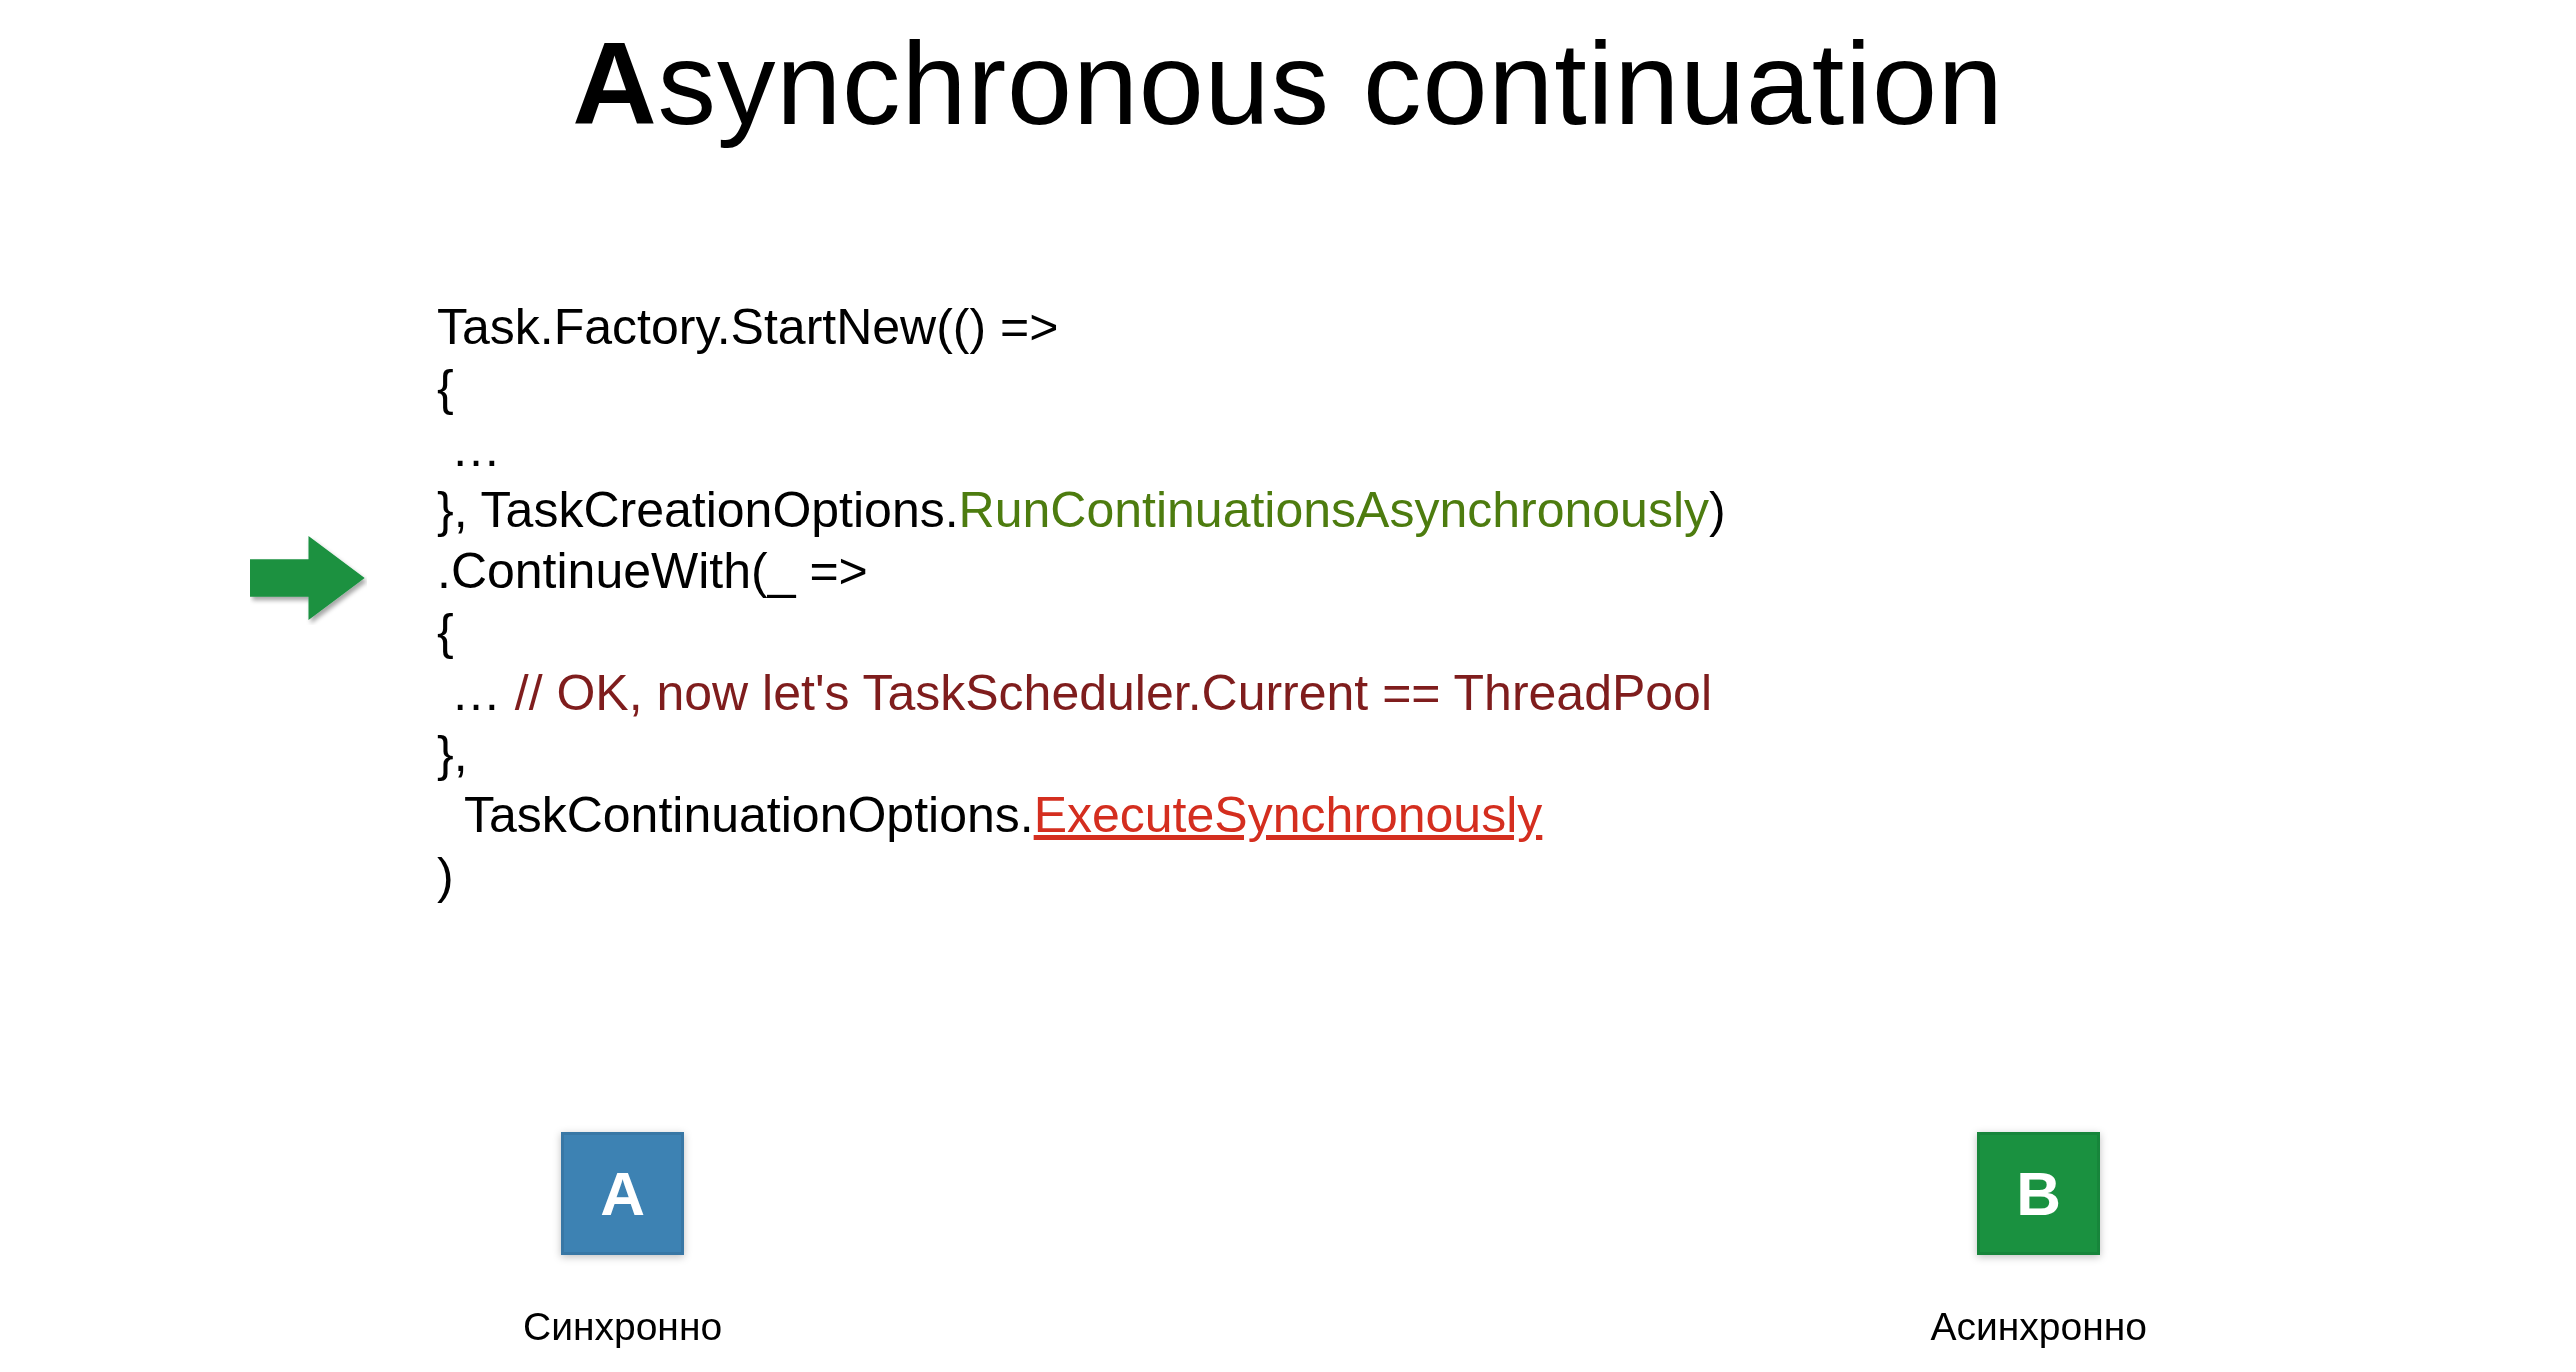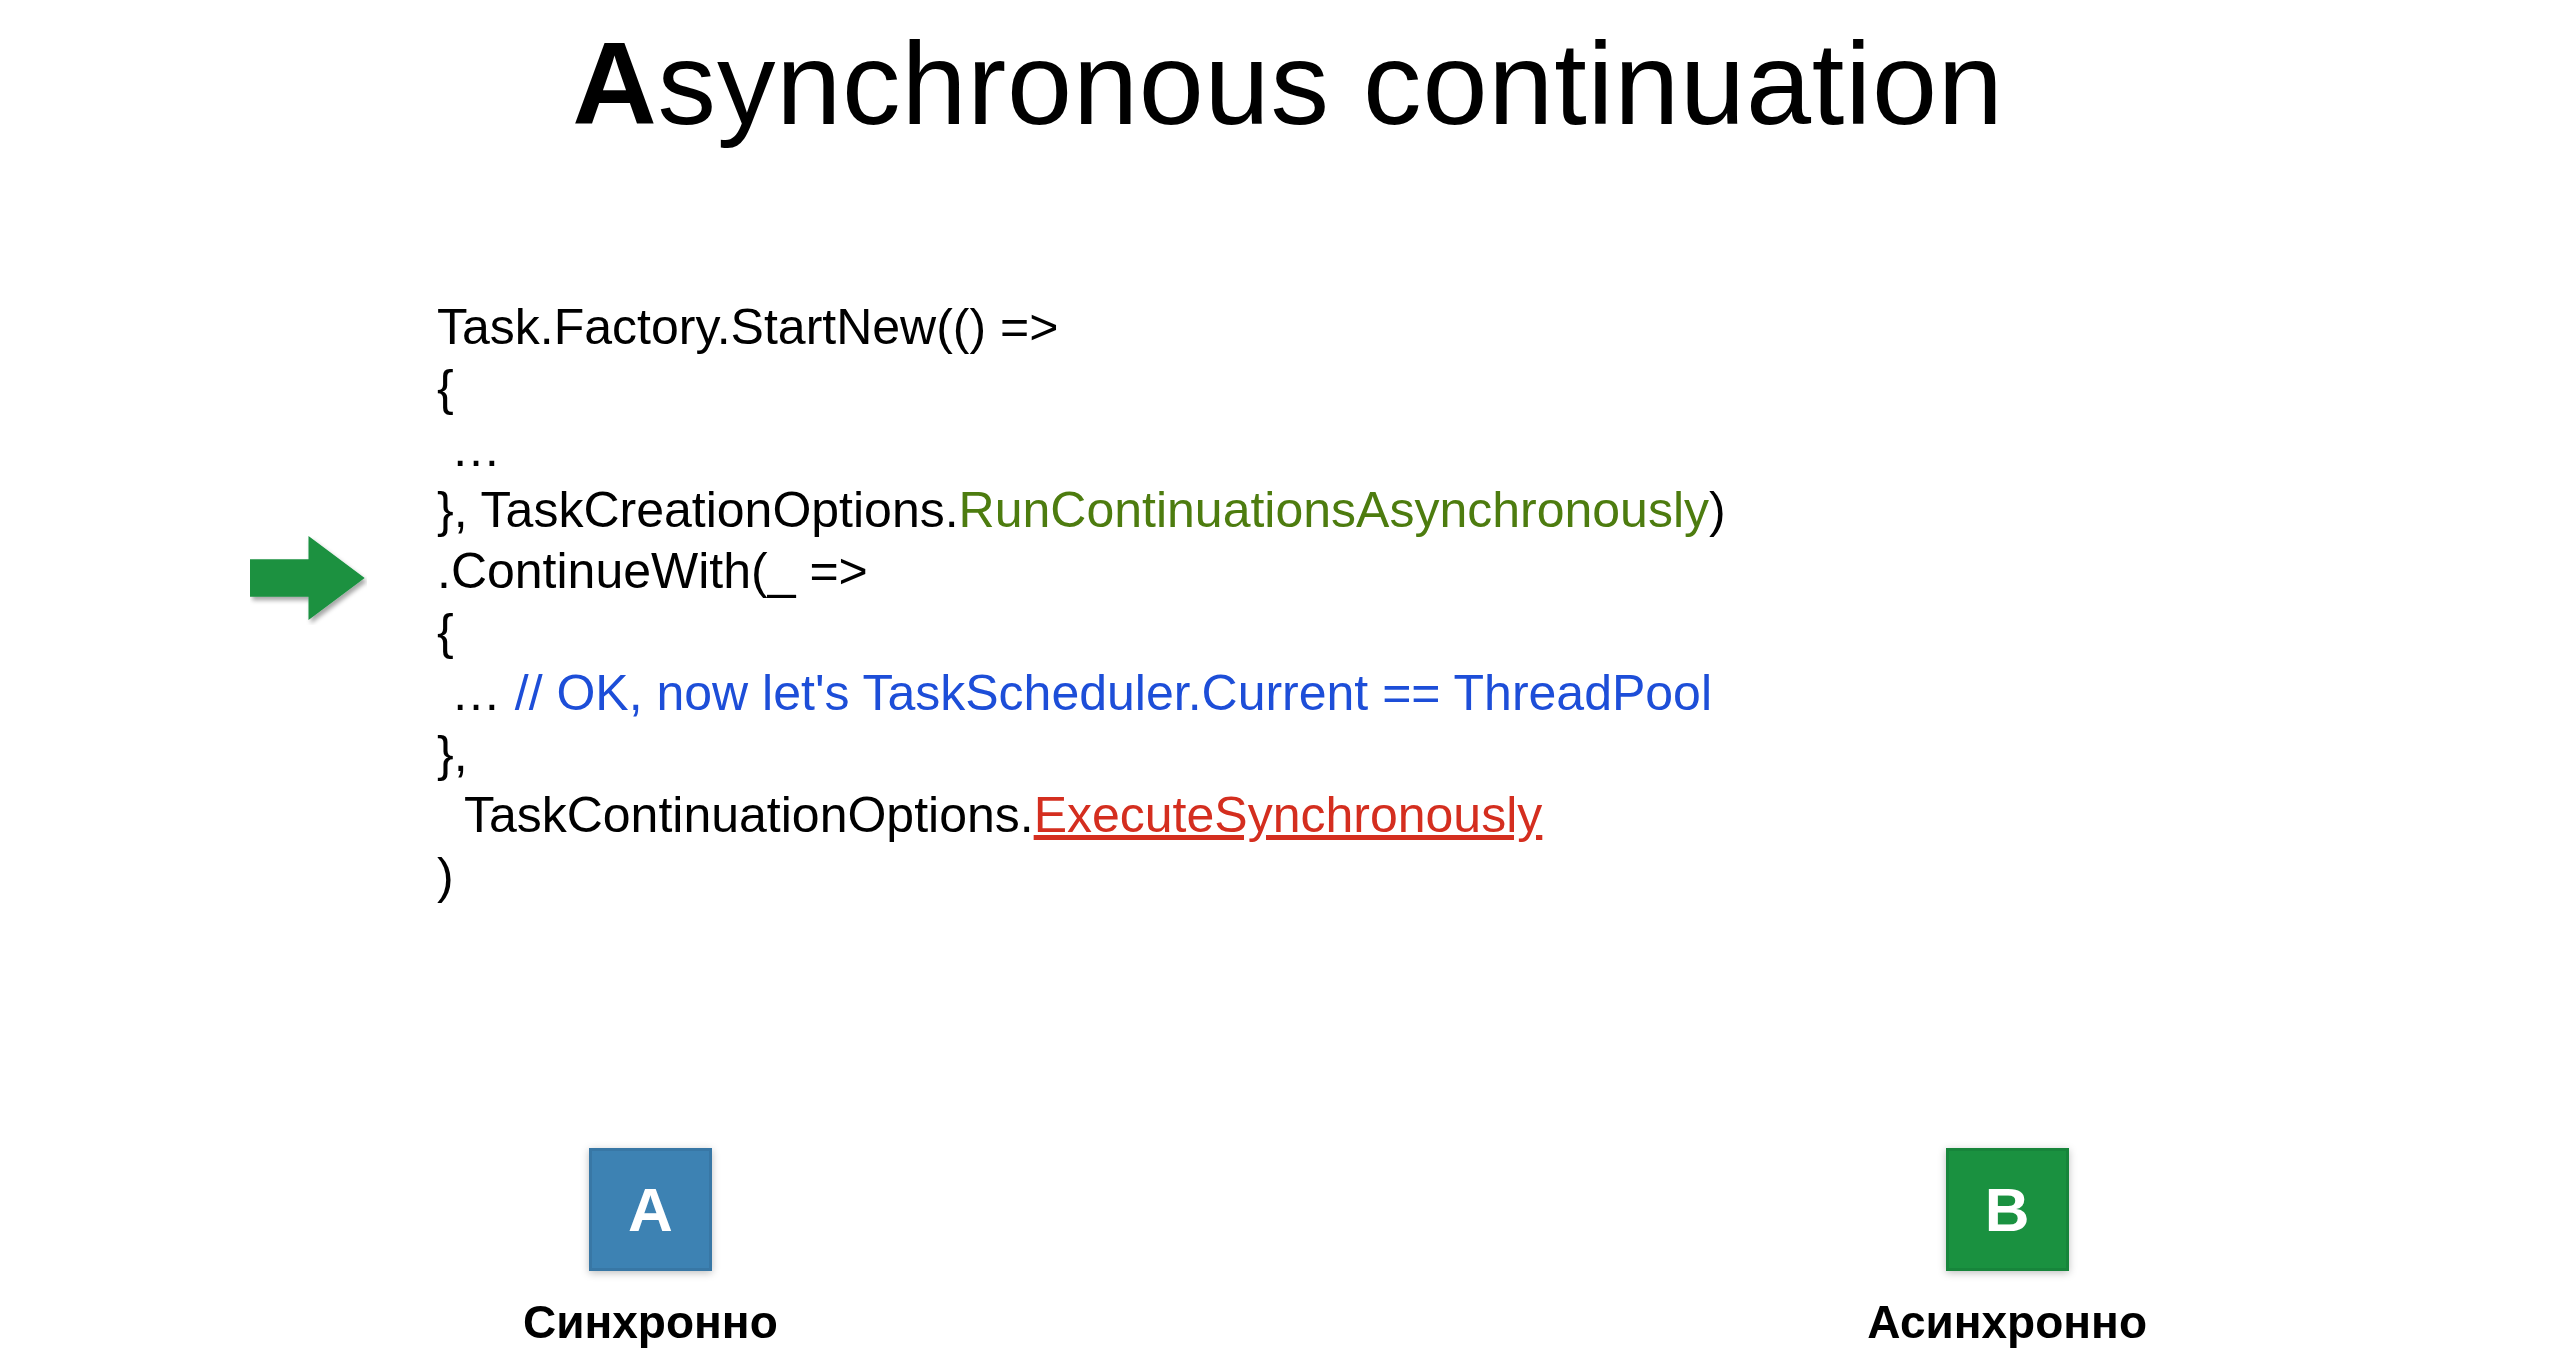--- a/index.html
+++ b/index.html
@@ -34,21 +34,21 @@
   .code-block {
     position: absolute;
     left: 437px;
     top: 297px;
     font-size: 50px;
     line-height: 1.22;
     font-weight: 400;
     white-space: pre;
   }
   .code-block .blue { color: #4d7c0f; }
-  .code-block .green { color: #1d4ed8; }
+  .code-block .green { color: #7f1d1d; }
   .code-block .red { color: #d42e1f; text-decoration: underline; }
 
   .arrow {
     position: absolute;
     left: 250px;
     top: 531px;
     width: 117px;
     height: 94px;
   }
 
@@ -77,22 +77,23 @@
     color: #fff;
     font-size: 62px;
     font-weight: 700;
     font-family: Arial, sans-serif;
     border: 3.1px solid rgba(0,0,0,0.08);
     box-shadow: 0 2.3px 7.8px rgba(0,0,0,0.25);
   }
   .tile-a { background: #3d82b3; }
   .tile-b { background: #1a9140; }
   .option-label {
-    font-size: 46px;
-    font-weight: 700;
+    font-size: 39px;
+    font-weight: 400;
+    margin-top: 26px;
   }
 </style>
 </head>
 <body>
 
 <div class="slide">
 
   <div class="title">
     <span class="bold-a">A</span><span>synchronous continuation</span>
   </div>

